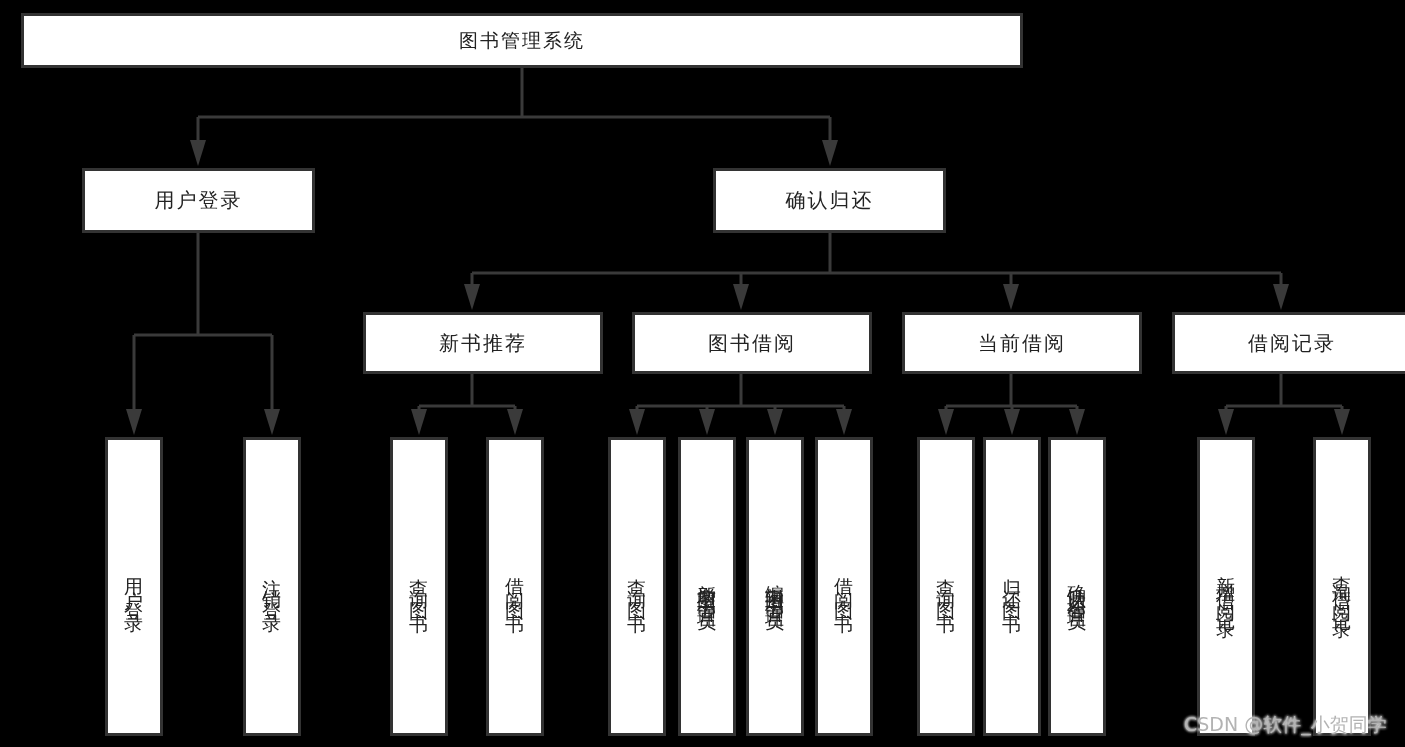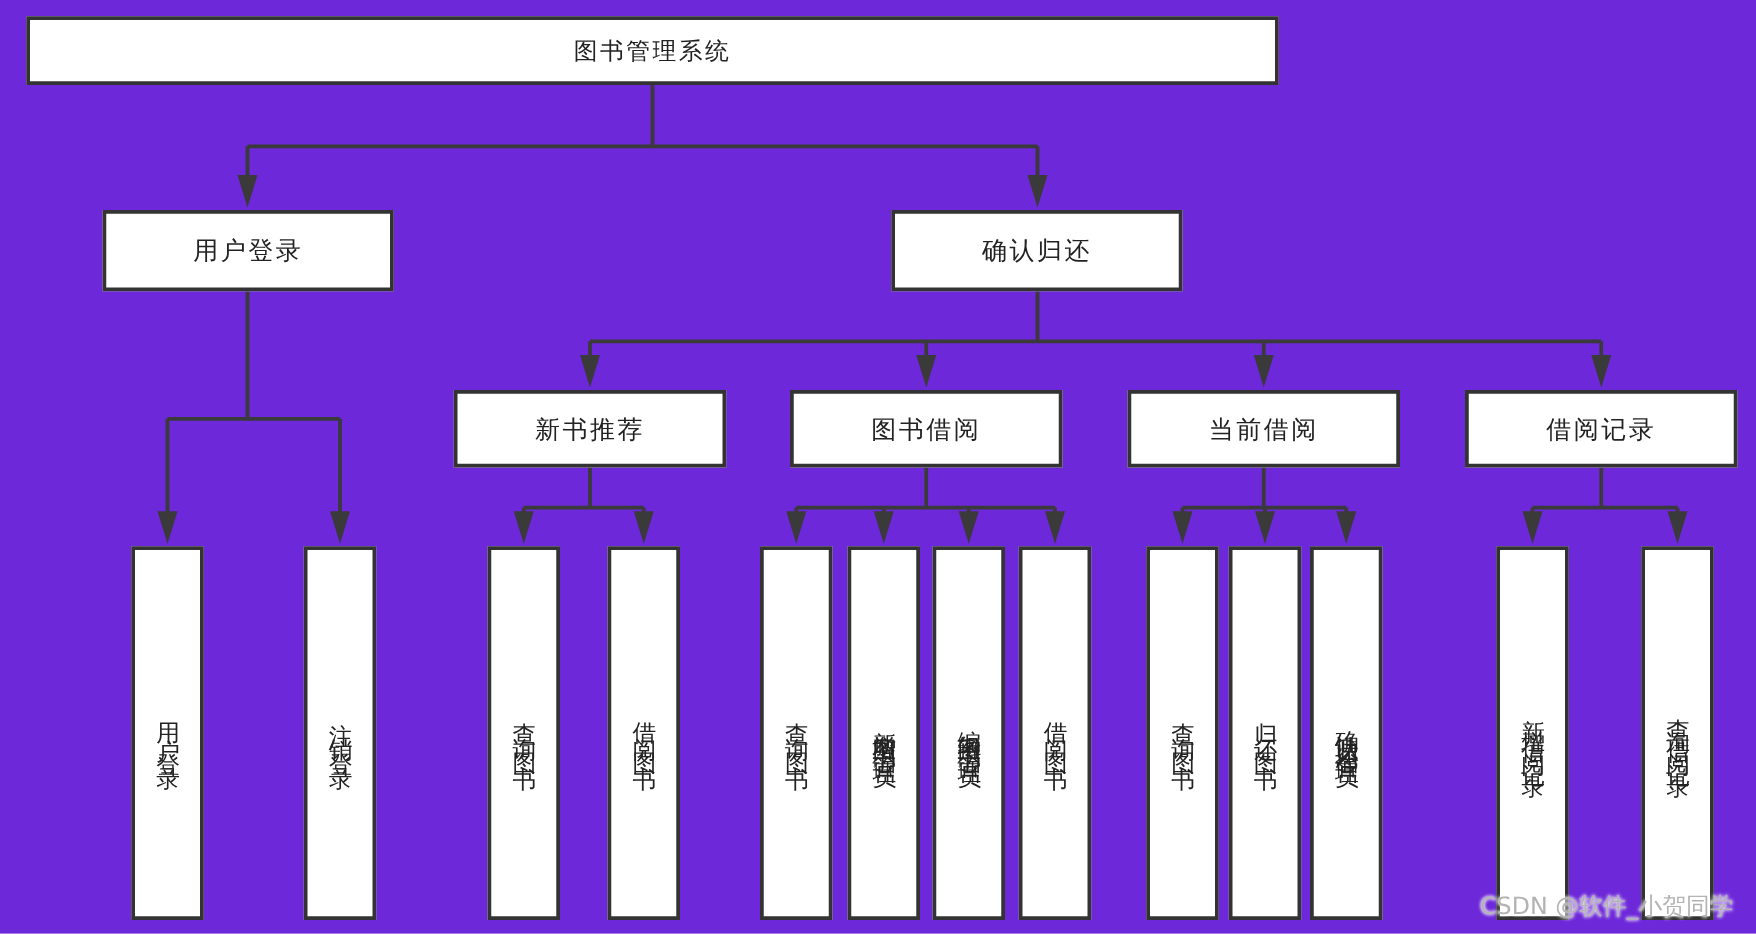--- a/index.html
+++ b/index.html
@@ -5,21 +5,21 @@
   html, body {
     margin: 0;
     padding: 0;
     background: #ffffff;
     font-family: "DejaVu Sans", "Liberation Sans", sans-serif;
   }
   #canvas {
     position: relative;
     width: 1405px;
     height: 747px;
-    background: #6d28d9;
+    background: #000000;
     overflow: hidden;
   }
   #connectors {
     position: absolute;
     left: 0;
     top: 0;
     width: 1405px;
     height: 747px;
   }
   .node {
@@ -36,21 +36,21 @@
     font-size: 20px;
     letter-spacing: 2px;
     white-space: nowrap;
   }
   .root {
     left: 21px; top: 13px;
     width: 1002px; height: 55px;
   }
   .root .h-label { font-size: 19px; }
   .lvl2 { top: 168px; width: 233px; height: 65px; }
-  .lvl3 { top: 312px; width: 218px; height: 62px; }
+  .lvl3 { top: 312px; width: 240px; height: 62px; }
   .leaf {
     top: 437px;
     width: 58px; height: 299px;
     border-width: 3px;
   }
   .v-label {
     writing-mode: vertical-rl;
     font-size: 19px;
     line-height: 1;
     color: #222222;

